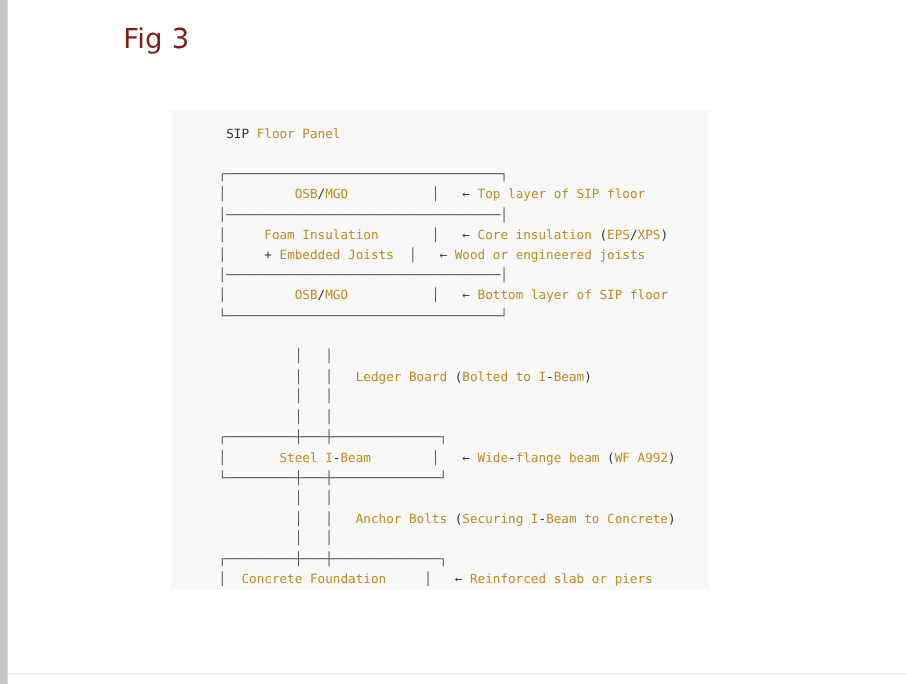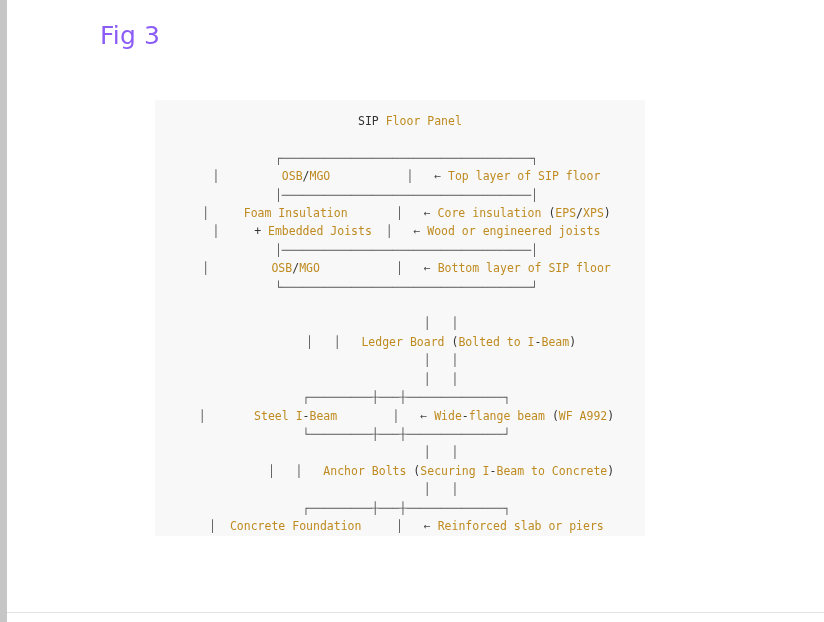--- a/index.html
+++ b/index.html
@@ -28,26 +28,26 @@
     position: absolute;
     left: 7px;
     top: 612px;
     width: 817px;
     height: 1px;
     background: #e3e3e3;
   }
 
   #page-title {
     position: absolute;
-    left: 100px;
+    left: 112px;
     top: 21px;
     font-family: "DejaVu Sans", "Liberation Sans", sans-serif;
     font-size: 25px;
     font-weight: 400;
-    color: #8b5cf6;
+    color: #7f1d1d;
     letter-spacing: 0.2px;
     white-space: pre;
   }
 
   
   #diagram-panel {
     position: absolute;
     left: 155px;
     top: 100px;
     width: 490px;
@@ -60,21 +60,20 @@
     position: absolute;
     left: 16px;
     top: 12px;
     margin: 0;
     font-family: "DejaVu Sans Mono", "Liberation Mono", monospace;
     font-size: 11.5px;
     line-height: 18.4px;
     white-space: pre;
     color: #333333;
     letter-spacing: 0px;
-    text-align: center;
   }
 
   
   .k   { color: #bf8b21; }   
   .p   { color: #333333; }   
   .ar  { color: #444444; }   
   .bx  { color: #555555; }   
 </style>
 </head>
 <body>

